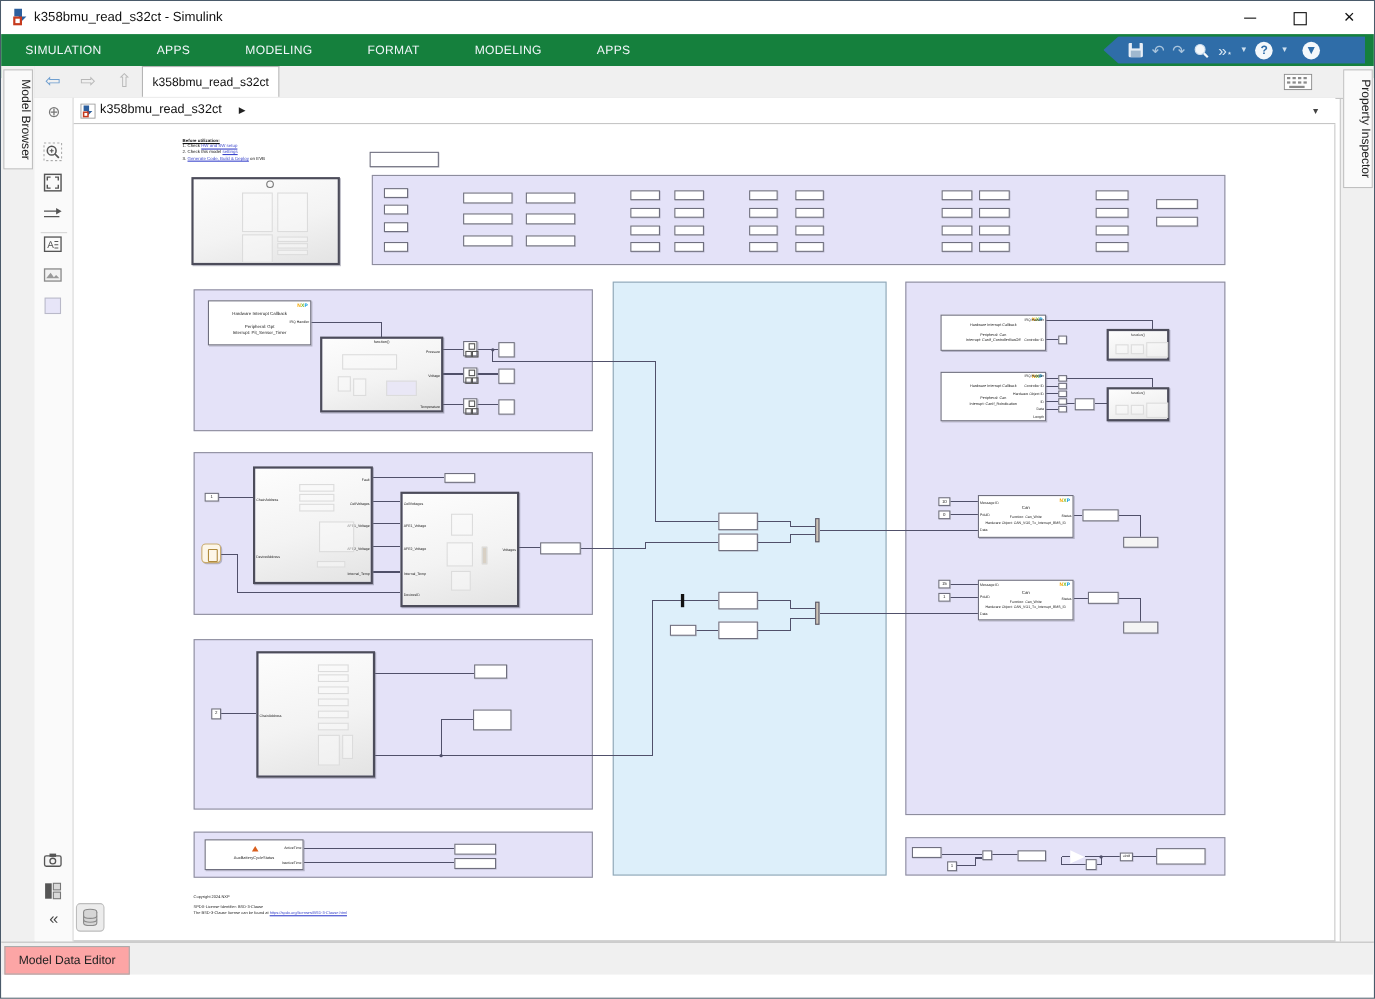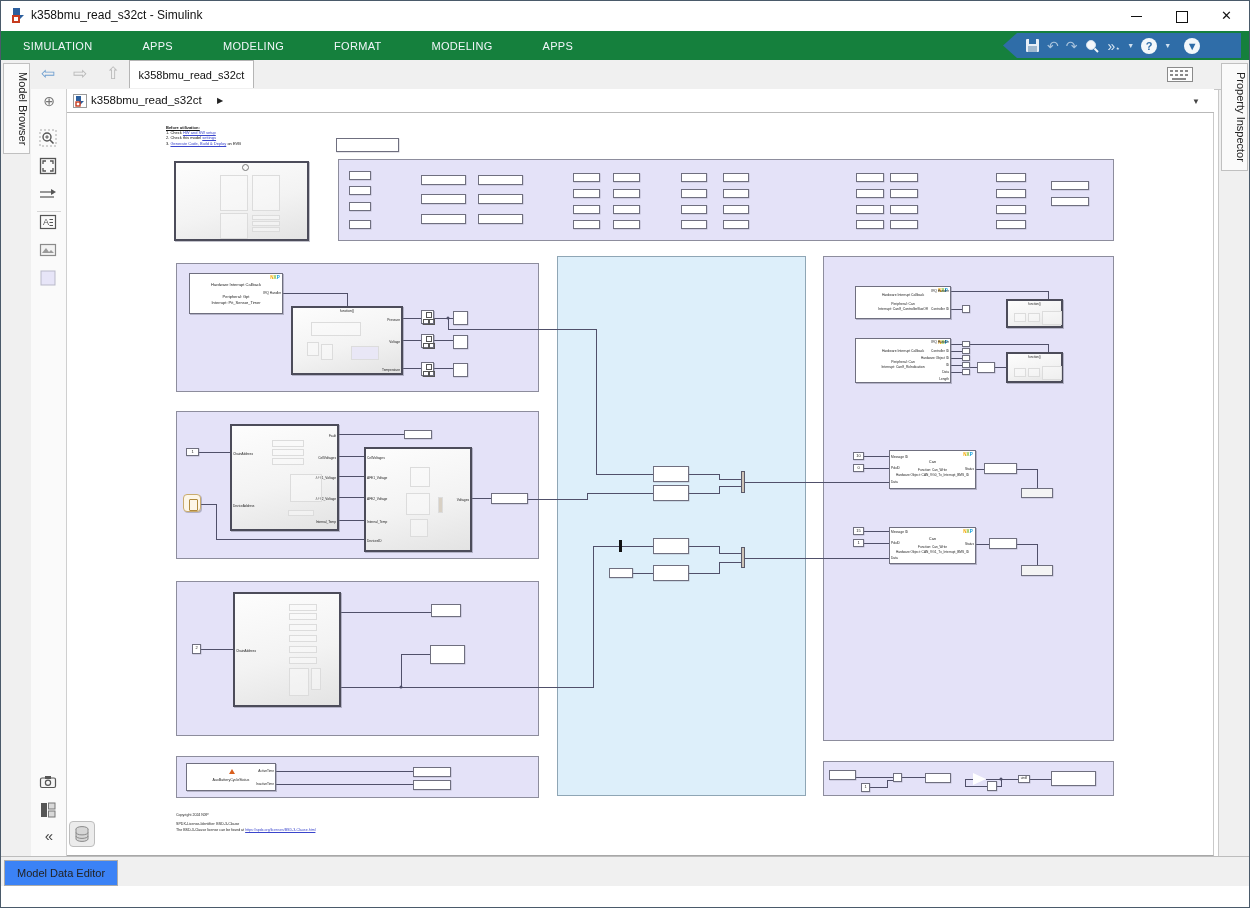--- a/index.html
+++ b/index.html
@@ -63,21 +63,21 @@
   .tick{position:absolute;background:#111;}
   .fade{position:absolute;border:1px solid #dcdcdc;background:rgba(250,250,250,.5);}
   #wires{position:absolute;left:0;top:0;}
   .ann{position:absolute;font-size:4px;color:#111;line-height:1.3;white-space:nowrap;}
   .ann .lk, .cp .lk{color:#3a45cc;text-decoration:underline;}
   .cp{position:absolute;font-size:3.6px;color:#222;line-height:1.5;white-space:nowrap;}
   .gain{position:absolute;width:0;height:0;border-top:6px solid transparent;border-bottom:6px solid transparent;border-left:13px solid #fff;}
   .gain i{position:absolute;left:-14px;top:-7px;width:0;height:0;border-top:7px solid transparent;border-bottom:7px solid transparent;border-left:14px solid #5a5a6a;z-index:-1;}
   
   #bottomstrip{position:absolute;left:0;top:855px;width:100%;height:30px;background:#f0f0f0;border-top:1px solid #bdbdbd;box-sizing:border-box;}
-  #mde-btn{position:absolute;left:3px;top:3px;height:24px;padding:0 12px;background:#3b82f6;border:1px solid #ababab;
+  #mde-btn{position:absolute;left:3px;top:3px;height:24px;padding:0 12px;background:#fca5a5;border:1px solid #ababab;
            font-size:11px;color:#222;line-height:24px;}
   #statusbar{position:absolute;left:0;top:885px;width:100%;height:23px;background:#f0f0f0;border-top:1px solid #dadada;box-sizing:border-box;}
   #st-ready{position:absolute;left:10px;top:4px;font-size:11px;color:#222;}
   #st-zoom{position:absolute;left:50%;top:4px;transform:translateX(-50%);font-size:11px;color:#222;}
   #st-solver{position:absolute;right:62px;top:4px;font-size:11px;color:#24249e;}
   #st-grip{position:absolute;right:6px;bottom:5px;width:8px;height:8px;
            box-shadow:0 8px 0 #b5b5b5,-4px 8px 0 #b5b5b5,-8px 8px 0 #b5b5b5,0 4px 0 #b5b5b5,-4px 4px 0 #b5b5b5,0 0 0 #b5b5b5;width:2px;height:2px;}
   #st-sep{position:absolute;right:52px;top:3px;height:17px;border-left:1px solid #cdcdcd;}
   #db-btn{position:absolute;left:68px;top:820px;width:26px;height:26px;background:#ececec;border:1px solid #bdbdbd;border-radius:4px;box-sizing:border-box;}
 </style>

